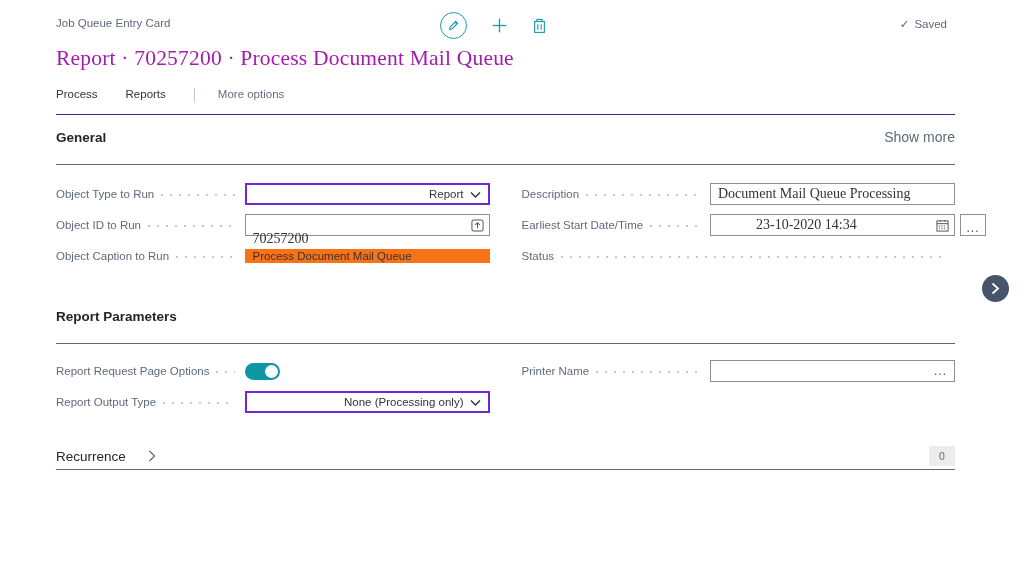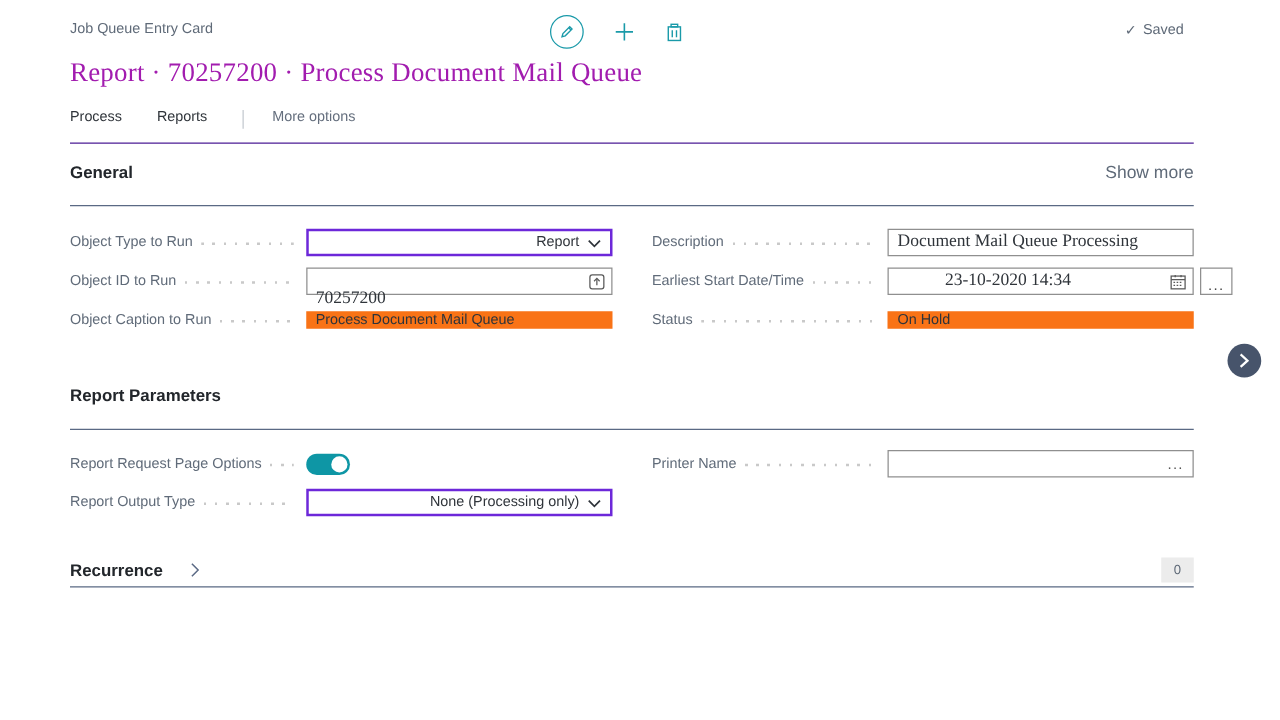--- a/index.html
+++ b/index.html
@@ -52,21 +52,21 @@
   .assist-btn { width:26px; height:22px; border:1px solid #8f8f8f; background:#fff; flex:none; margin-left:5px;
                 display:flex; align-items:flex-end; justify-content:center; font-size:12px; line-height:14px; color:#444; letter-spacing:1px; cursor:pointer; padding:0; }
   .assist-inline { flex:none; font-size:12px; line-height:10px; color:#555; letter-spacing:1px; padding:0 2px; cursor:pointer; }
 
   
   .toggle { width:35px; height:17px; border-radius:9px; background:#0e96a5; position:relative; cursor:pointer; flex:none; }
   .toggle .knob { position:absolute; right:2px; top:2px; width:13px; height:13px; border-radius:50%; background:#fff; }
 
   
   .recurrence { margin-top:33px; display:flex; justify-content:space-between; align-items:center; border-bottom:1px solid #5a6984; padding-bottom:3px; }
-  .rec-title { font-size:13.5px; font-weight:700; color:#22262b; display:flex; align-items:center; gap:22px; cursor:pointer; }
+  .rec-title { font-size:13.5px; font-weight:400; color:#22262b; display:flex; align-items:center; gap:22px; cursor:pointer; }
   .badge { min-width:26px; height:20px; background:#ececec; display:flex; align-items:center; justify-content:center;
            font-size:10.5px; color:#5f6a78; }
 
   
   .next-btn { position:absolute; right:15px; top:275px; width:27px; height:27px; border-radius:50%;
               background:#47546b; border:none; display:flex; align-items:center; justify-content:center; cursor:pointer; padding:0; }
 
   svg { display:block; }
 </style>
 </head>
@@ -196,23 +196,20 @@
         <span class="field-label">Object Caption to Run</span>
         <span class="leader"></span>
         <span class="control">
           <span class="readonly">Process Document Mail Queue</span>
         </span>
       </div>
 
       <div class="field">
         <span class="field-label">Status</span>
         <span class="leader"></span>
-        <span class="control">
-          <span class="readonly">On Hold</span>
-        </span>
       </div>
 
     </div>
   </div>
 
   <div class="sec-params">
     <div class="section-header">
       <span class="section-title">Report Parameters</span>
     </div>
 

